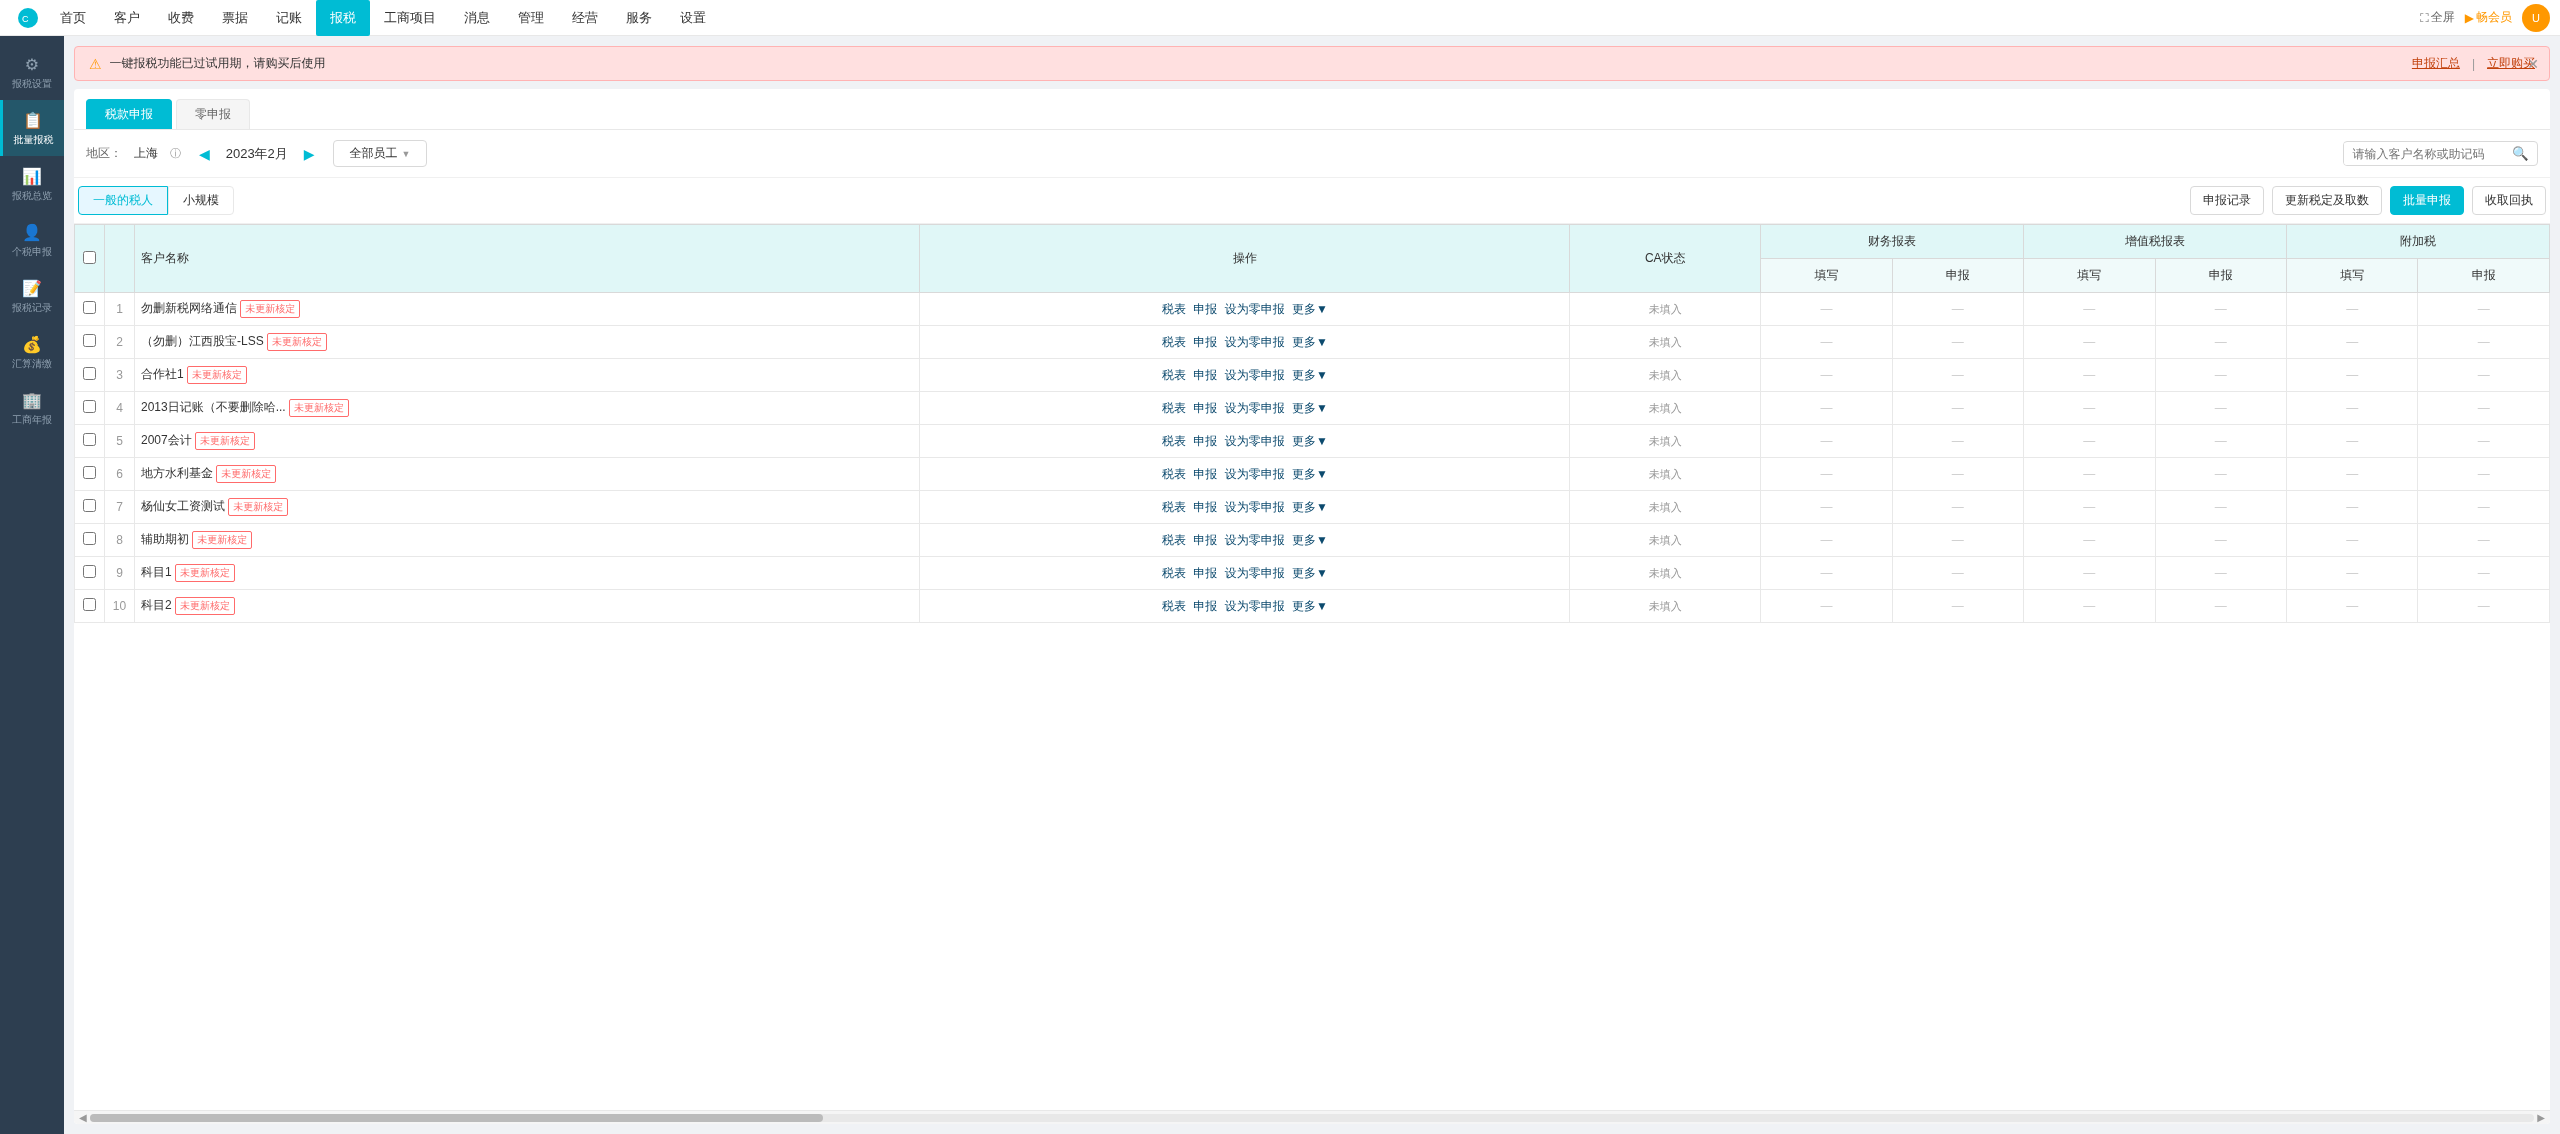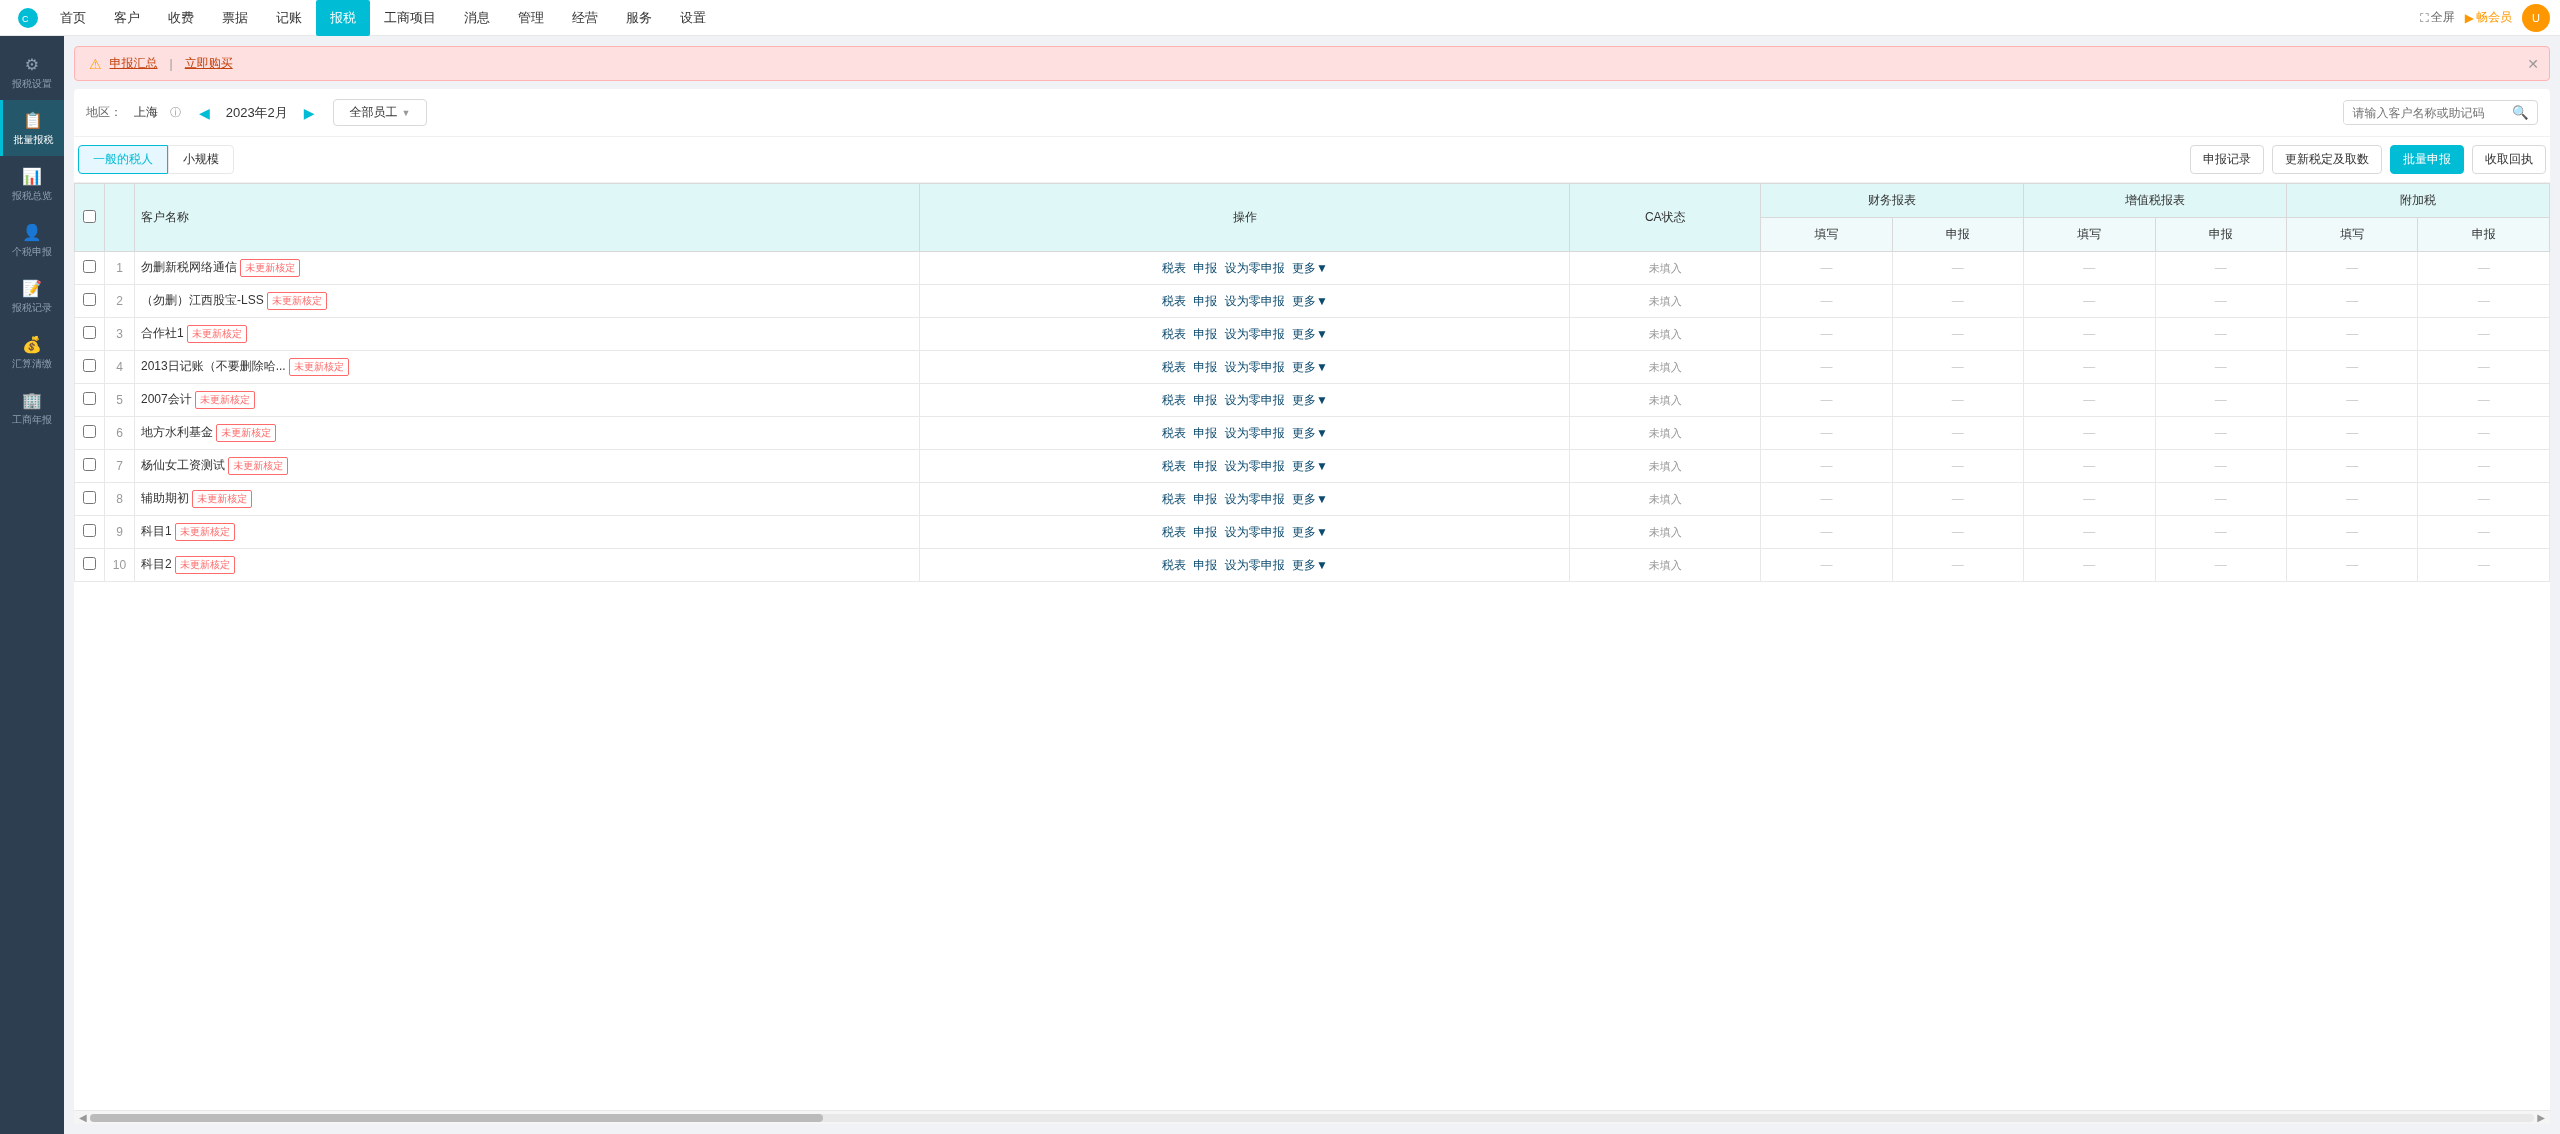--- a/index.html
+++ b/index.html
@@ -159,28 +159,33 @@
     <div class="sidebar-item">
       <div class="si-icon">🏢</div>
       <div class="si-label">工商年报</div>
     </div>
   </div>
 
   <div class="content-area">
 
     <div class="notif-banner">
       <span class="warn-icon">⚠</span>
+      <span class="notif-text">一键报税功能已过试用期，请购买后使用</span>
       <span class="notif-link">申报汇总</span>
       <span style="color:#999;margin:0 4px;">|</span>
       <span class="notif-link">立即购买</span>
       <span class="close-btn">✕</span>
     </div>
 
     <div class="tax-card">
 
+      <div class="tab-row">
+        <div class="tab-btn active">税款申报</div>
+        <div class="tab-btn">零申报</div>
+      </div>
 
       <div class="filter-row">
         <span class="region-label">地区：</span>
         <span class="region-value">上海</span>
         <span class="info-icon">ⓘ</span>
         <div class="date-nav">
           <button class="date-nav-btn">◀</button>
           <span class="date-value">2023年2月</span>
           <button class="date-nav-btn">▶</button>
         </div>

